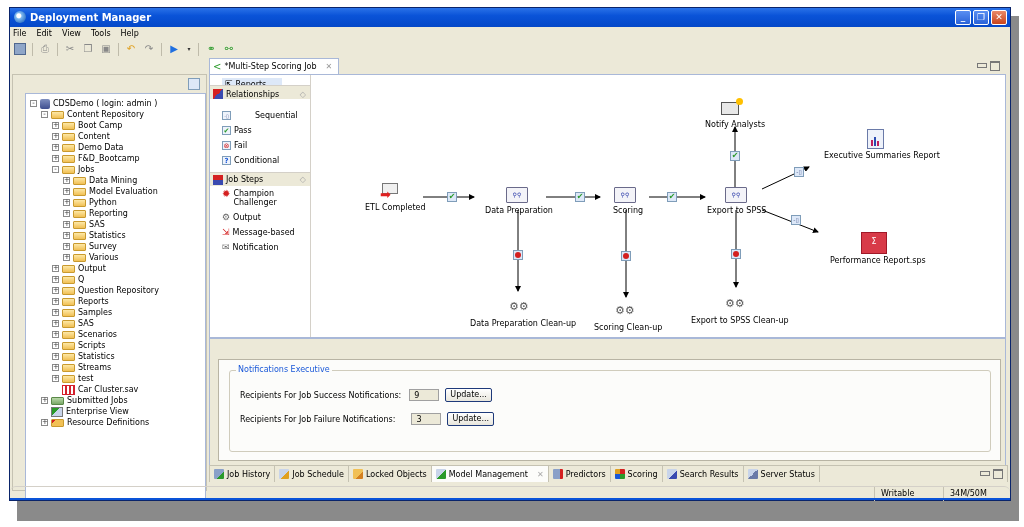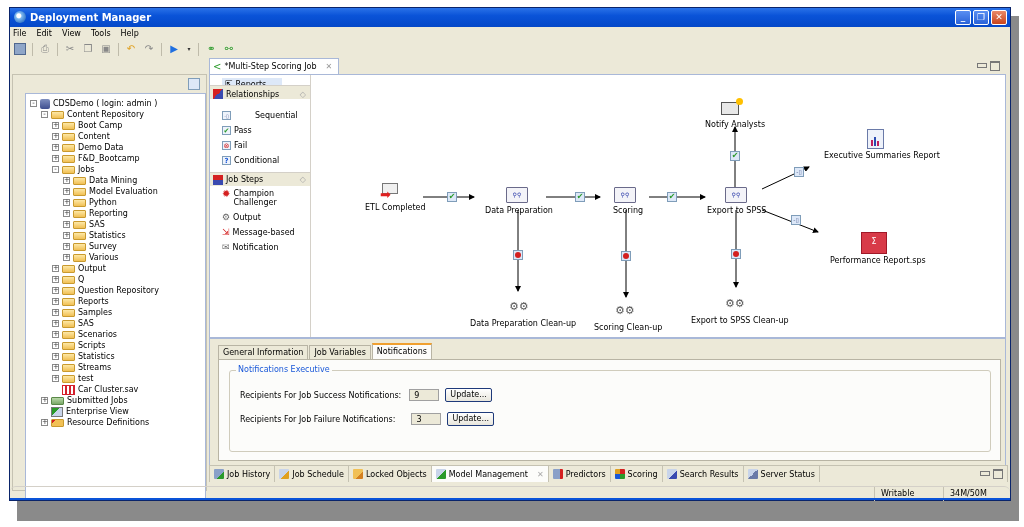--- a/index.html
+++ b/index.html
@@ -426,25 +426,20 @@
         <span class="gears" style="left:305px;top:230px;">⚙⚙</span>
         <span class="node-label" style="left:284px;top:248px;">Scoring Clean-up</span>
 
         <span class="conn fail" style="left:421px;top:174px;"></span>
         <span class="gears" style="left:415px;top:223px;">⚙⚙</span>
         <span class="node-label" style="left:381px;top:241px;">Export to SPSS Clean-up</span>
       </div>
     </div>
 
     <div class="props">
-      <div class="ptabs">
-        <div class="ptab">General Information</div>
-        <div class="ptab">Job Variables</div>
-        <div class="ptab active">Notifications</div>
-      </div>
       <div class="pbody">
         <div class="group">
           <span class="group-title">Notifications Executive</span>
           <div class="frow" style="top:17px;">
             <span>Recipients For Job Success Notifications:</span>
             <span class="fval">9</span>
             <span class="fbtn">Update...</span>
           </div>
           <div class="frow" style="top:41px;">
             <span>Recipients For Job Failure Notifications:</span>

